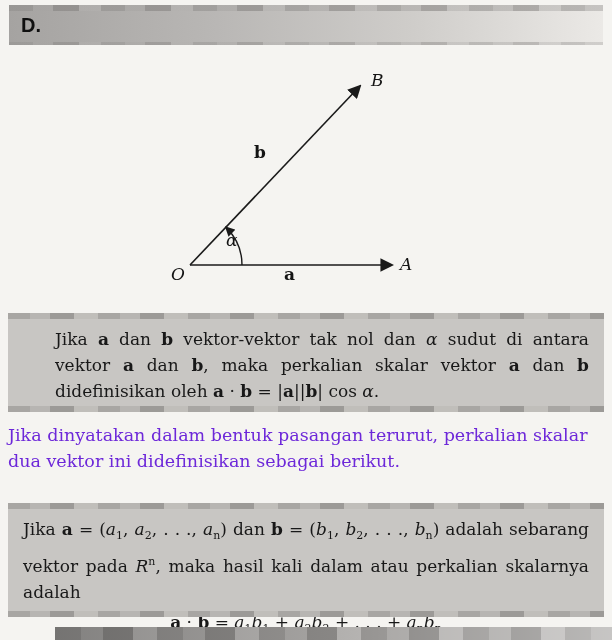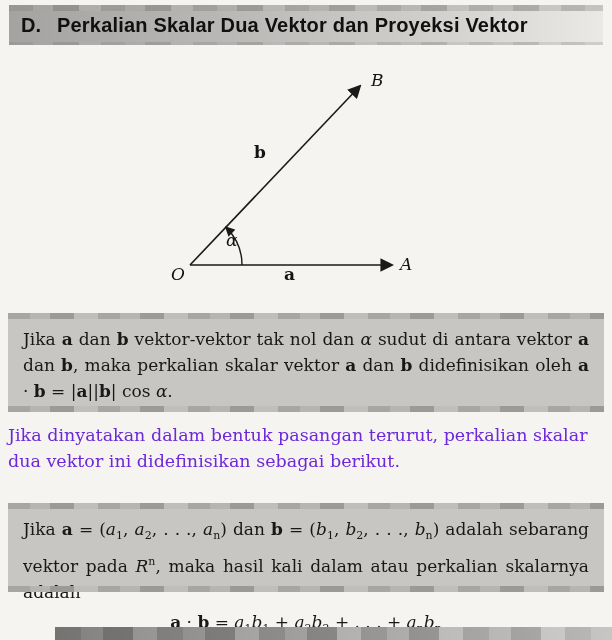--- a/index.html
+++ b/index.html
@@ -38,22 +38,22 @@
   .diagram svg { display:block; }
   .svg-label { font-family:"DejaVu Serif", serif; font-size:17px; fill:#141414; }
   .svg-italic { font-style:italic; }
   .svg-bold { font-weight:bold; }
 
   
   .gray-box {
     position:absolute; left:8px; width:596px;
     background:#c8c6c3;
   }
-  .box1 { top:313px; height:99px; }
-  .box2 { top:503px; height:89px; }
+  .box1 { top:313px; height:99px;padding-left:32px; }
+  .box2 { top:503px; height:114px; }
   .mosaic {
     position:absolute; left:0; width:100%; height:6px;
     background:repeating-linear-gradient(90deg,
       #a8a6a3 0 22px, #b7b5b2 22px 42px, #9c9a97 42px 66px, #c0beba 66px 90px);
   }
   .mosaic.top { top:0; }
   .mosaic.bottom { bottom:0; }
   .box-text {
     padding:13px 15px 0 15px;
     font-size:17px; line-height:26px;
@@ -81,21 +81,20 @@
   }
 </style>
 </head>
 <body>
 
 <div class="page">
 
   <header class="header-bar">
     <div class="header-mosaic top"></div>
     <span class="header-prefix">D.</span>
-    <span class="header-title">Perkalian Skalar Dua Vektor dan Proyeksi Vektor</span>
     <div class="header-mosaic bottom"></div>
   </header>
 
   <div class="diagram">
     <svg width="612" height="262" viewBox="0 0 612 262">
       <defs>
         <marker id="arrow" viewBox="0 0 10 10" refX="8.5" refY="5" markerWidth="8.5" markerHeight="8.5" orient="auto-start-reverse">
           <path d="M0,0 L10,5 L0,10 z" fill="#1a1a1a"></path>
         </marker>
         <marker id="arrow-small" viewBox="0 0 10 10" refX="8" refY="5" markerWidth="7" markerHeight="7" orient="auto-start-reverse">

